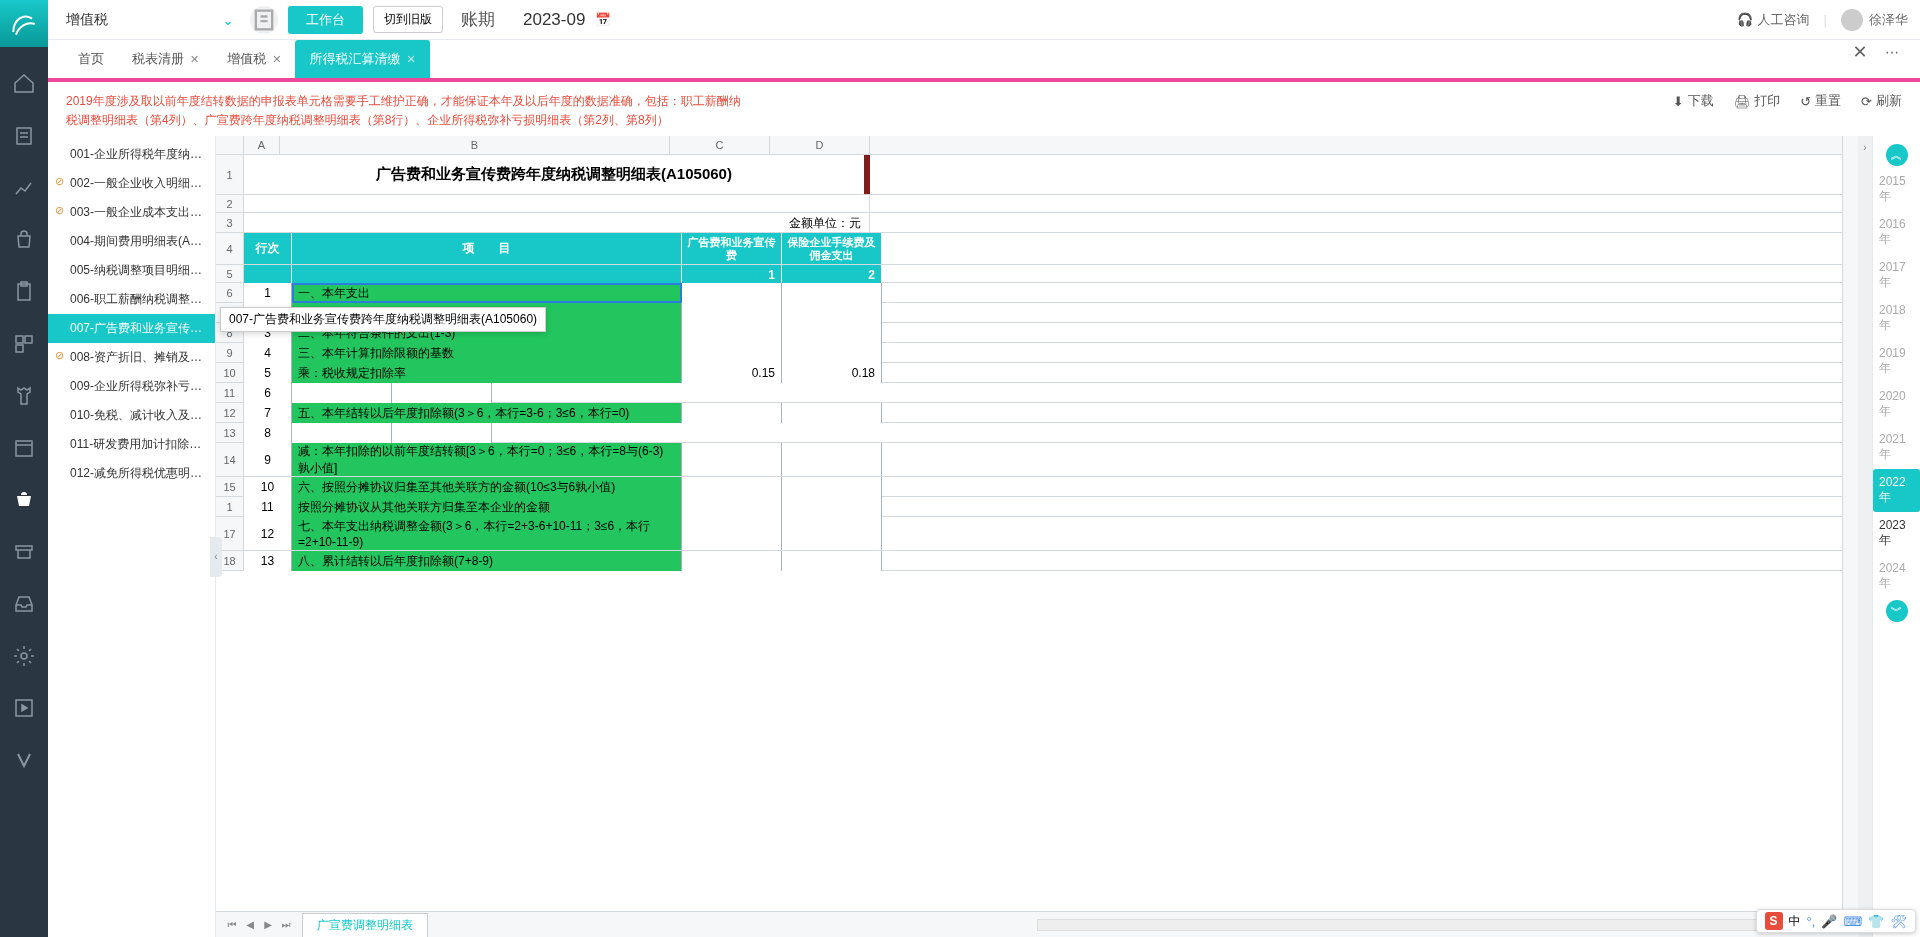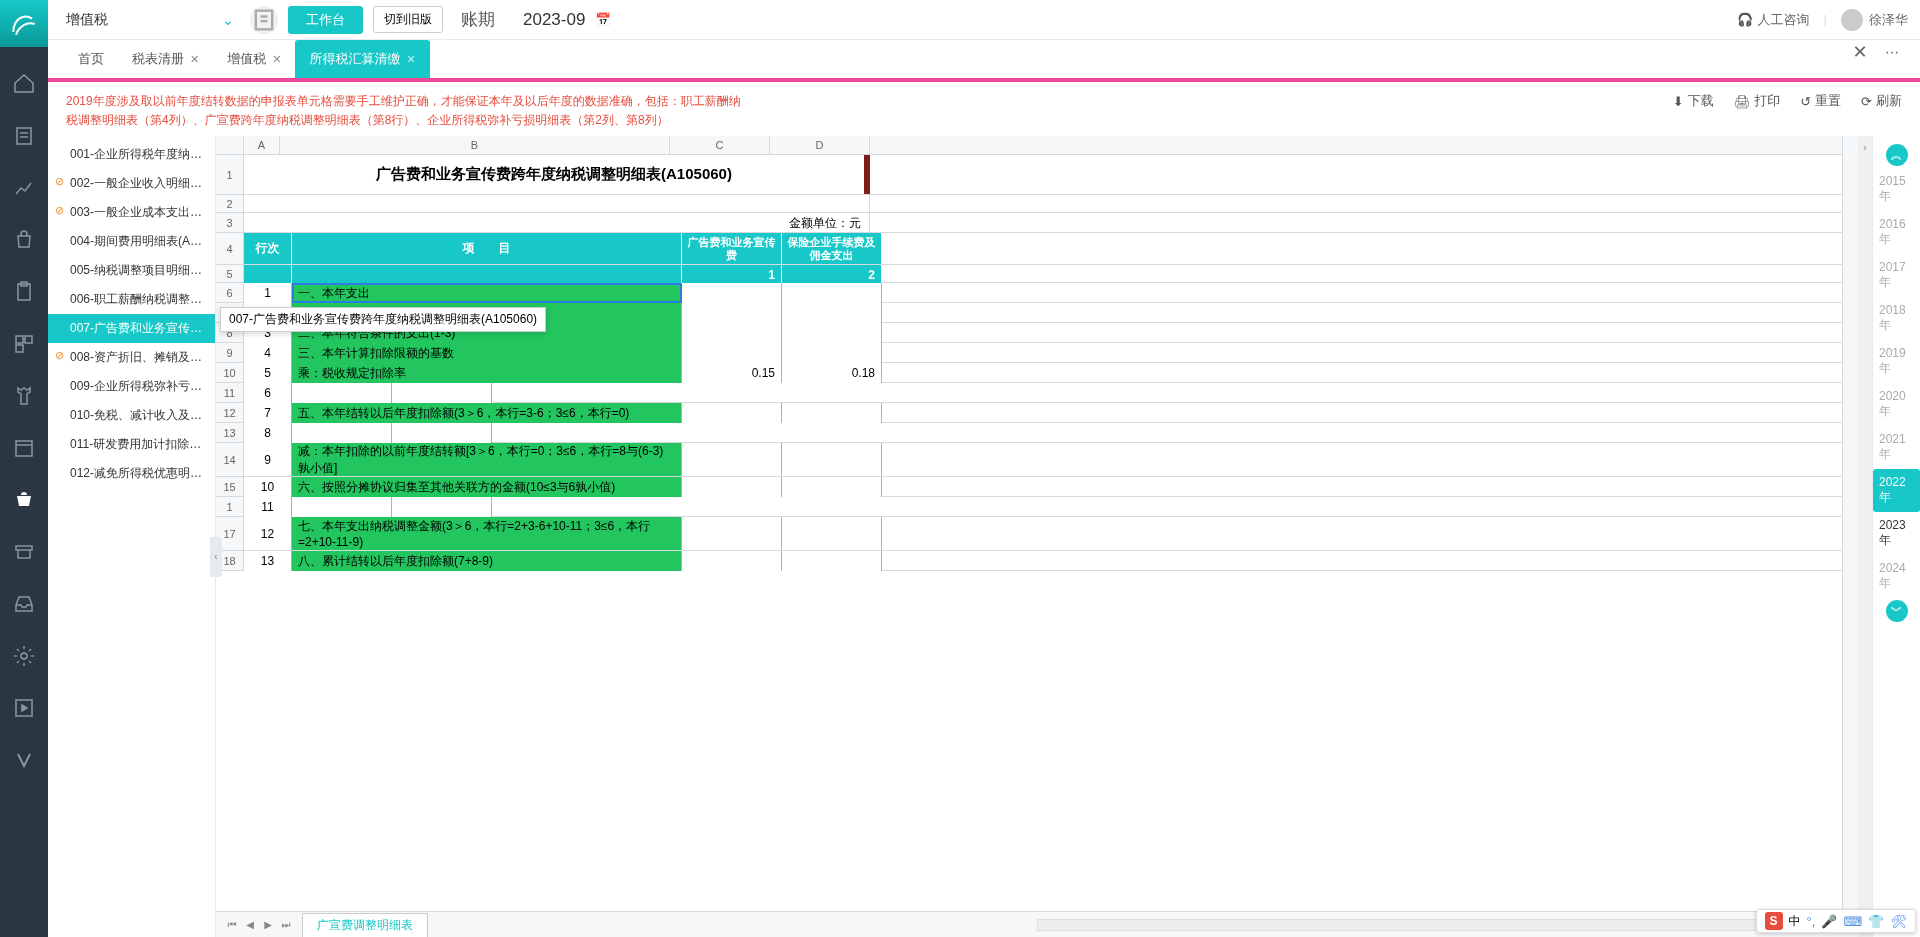--- a/index.html
+++ b/index.html
@@ -359,20 +359,21 @@
                     <div class="grid-row" style="height: 20px;">
                       <div class="rowh">15</div>
                       <div class="cell a">10</div>
                       <div class="cell b">六、按照分摊协议归集至其他关联方的金额(10≤3与6孰小值)</div>
                       <div class="cell c"></div>
                       <div class="cell d"></div>
                     </div>
                     <div class="grid-row" style="height: 20px;">
                       <div class="rowh">1</div>
                       <div class="cell a">11</div>
+                      <div class="cell b">按照分摊协议从其他关联方归集至本企业的金额</div>
                       <div class="cell c"></div>
                       <div class="cell d"></div>
                     </div>
                     <div class="grid-row" style="height: 34px;">
                       <div class="rowh">17</div>
                       <div class="cell a">12</div>
                       <div class="cell b">七、本年支出纳税调整金额(3＞6，本行=2+3-6+10-11；3≤6，本行=2+10-11-9)</div>
                       <div class="cell c"></div>
                       <div class="cell d"></div>
                     </div>

